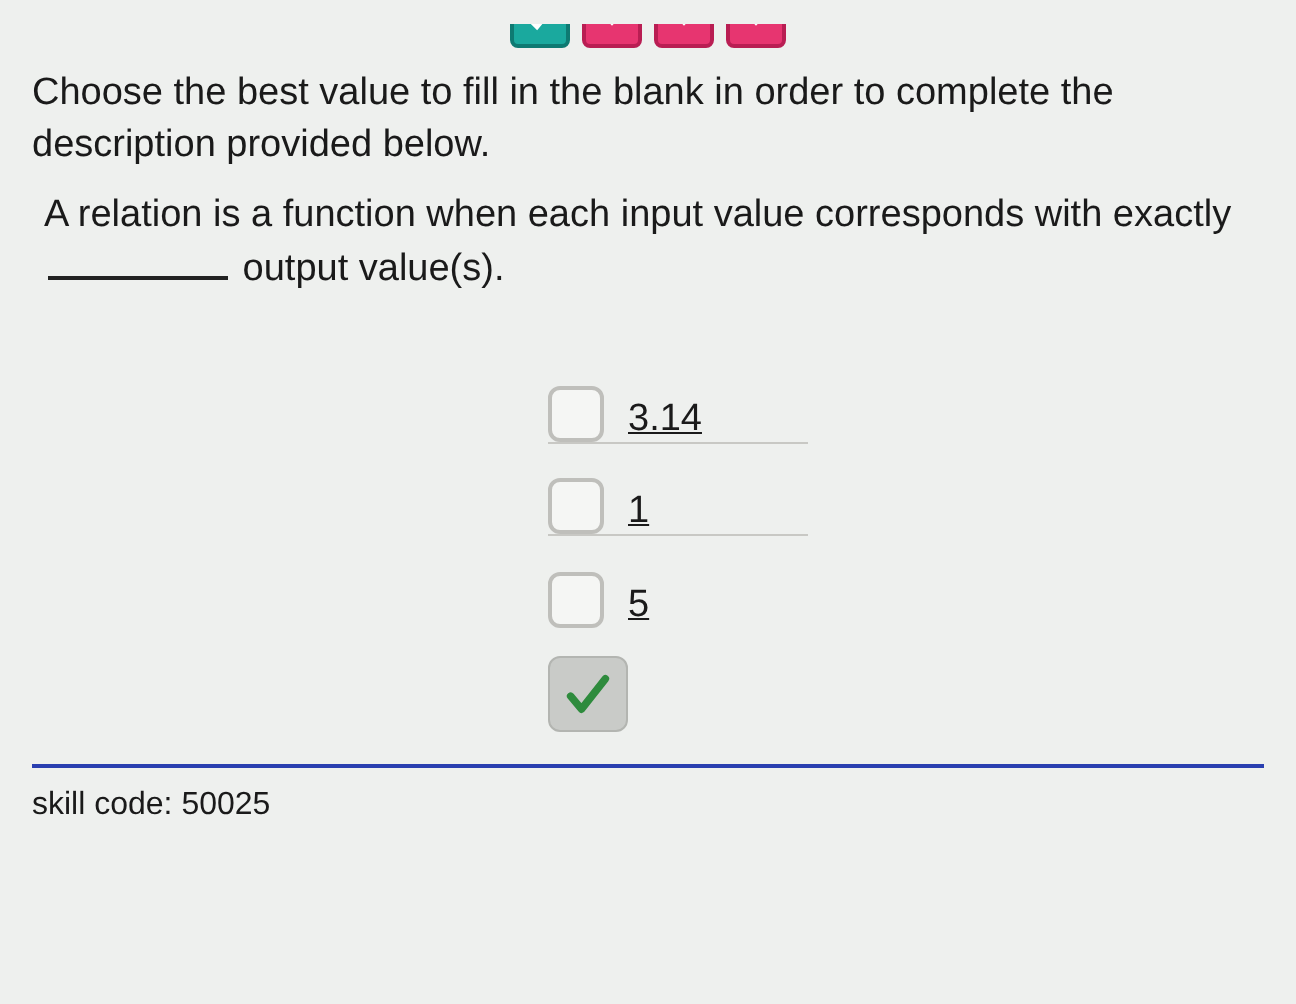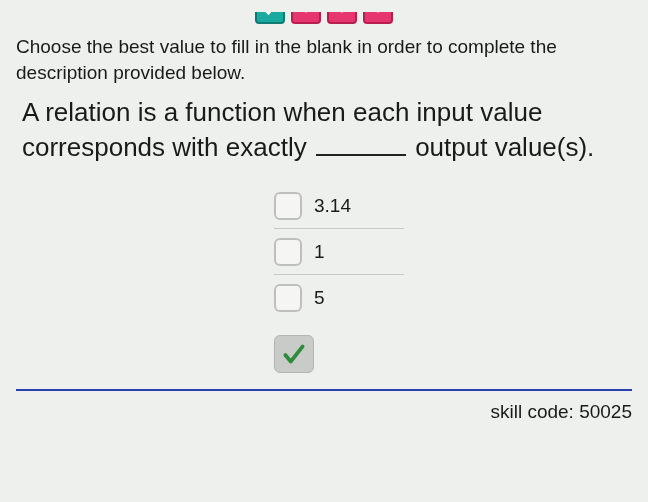--- a/index.html
+++ b/index.html
@@ -30,45 +30,46 @@
   }
   .top-icon.teal { background: #1aa99e; border: 2px solid #0e7a72; }
   .top-icon.pink { background: #e73570; border: 2px solid #b91e53; }
   .top-icon svg { width: 18px; height: 18px; }
   .instruction {
     font-size: 19px;
     line-height: 1.35;
     margin-bottom: 10px;
   }
   .prompt {
-    font-size: 26px;
+    font-size: 19px;
     line-height: 1.35;
     padding-left: 6px;
-    margin-bottom: 18px;
+    margin-bottom: 28px;
   }
   .blank {
     display: inline-block;
     border-bottom: 2px solid #222;
     width: 90px;
     height: 1.0em;
     vertical-align: baseline;
     margin: 0 2px;
   }
   .options {
     display: flex;
     flex-direction: column;
     align-items: flex-start;
     margin-left: 258px;
   }
   .option-row {
     display: flex;
-    align-items: center;
+    align-items: flex-end;
     height: 46px;
     border-bottom: 1px solid #c8c8c4;
     width: 130px;
+    text-decoration: underline;
   }
   .option-row:last-child { border-bottom: none; }
   .checkbox {
     width: 28px;
     height: 28px;
     border: 2px solid #bfbfbb;
     border-radius: 6px;
     background: #f5f6f4;
     margin-right: 12px;
     flex-shrink: 0;
@@ -92,22 +93,22 @@
     align-items: center;
     justify-content: center;
   }
   .submit-btn svg { width: 26px; height: 26px; }
   .divider {
     border: none;
     border-top: 2px solid #2a3fb0;
     margin: 16px 0 10px 0;
   }
   .skill {
-    text-align: right;
-    font-size: 19px;
+    text-align: left;
+    font-size: 16px;
   }
 </style>
 </head>
 <body>
 
 <div class="top-icons">
   <div class="top-icon teal">
     <svg viewBox="0 0 24 24">
         <polyline points="5,13 10,18 19,7" fill="none" stroke="#fff" stroke-width="3"></polyline>
       </svg>

